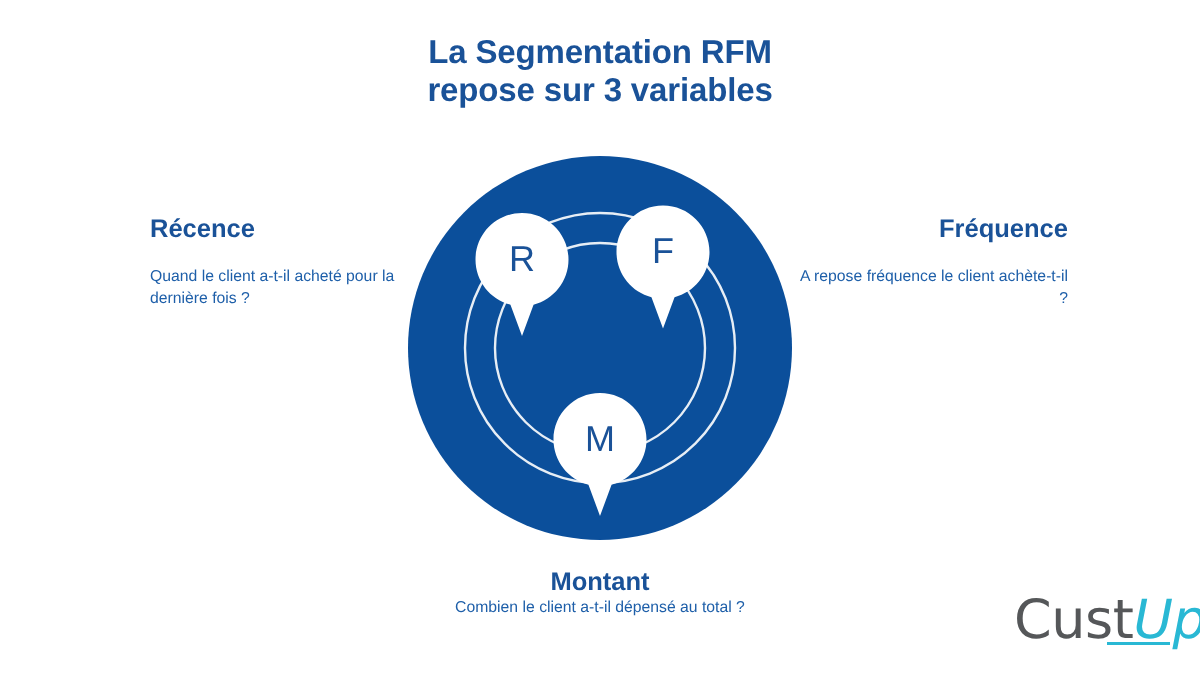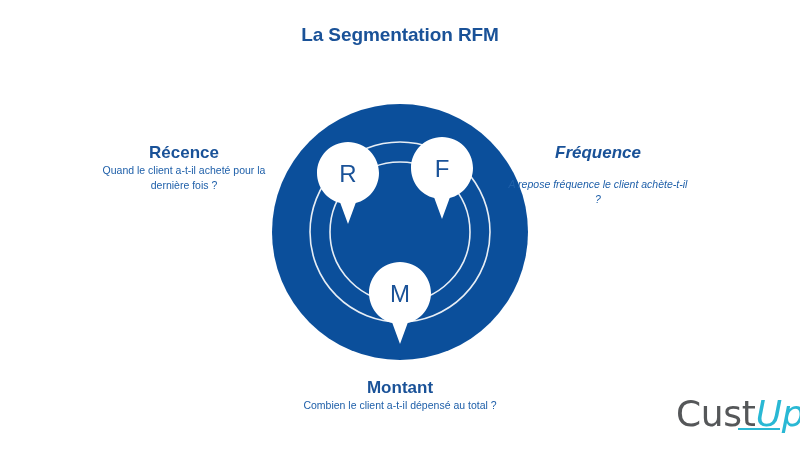--- a/index.html
+++ b/index.html
@@ -16,21 +16,21 @@
     font-family: "Liberation Sans", sans-serif;
   }
 
   
   #title {
     position: absolute;
     left: 0;
     top: 22px;
     width: 800px;
     text-align: center;
-    font-size: 19px;
+    font-size: 22px;
     font-weight: bold;
     line-height: 25px;
     color: #1a5298;
     letter-spacing: -0.1px;
   }
   #title .line { display: block; }
 
   
   #diagram {
     position: absolute;
@@ -53,30 +53,29 @@
     font-size: 10.5px;
     font-weight: normal;
     color: #1e5fa9;
     line-height: 15px;
   }
 
   #block-recence {
     left: 100px;
     top: 142px;
     width: 168px;
-    text-align: center;
+    text-align: left;
   }
-  #block-recence .desc { }
+  #block-recence .desc { margin-top: 14px; }
 
   #block-frequence {
-    left: 508px;
+    left: 532px;
     top: 142px;
     width: 180px;
-    text-align: center;
-    font-style: italic;
+    text-align: right;
   }
   #block-frequence .desc { margin-top: 14px; }
 
   #block-montant {
     left: 300px;
     top: 377px;
     width: 200px;
     text-align: center;
   }
   #block-montant .desc { }
@@ -108,20 +107,21 @@
     background: #29b8d4;
   }
 </style>
 </head>
 <body>
 
 <div id="slide">
 
   <div id="title">
     <span class="line">La Segmentation RFM</span>
+    <span class="line">repose sur 3 variables</span>
   </div>
 
   <div id="diagram">
     <svg width="256" height="256" viewBox="0 0 256 256" xmlns="http://www.w3.org/2000/svg">
 
       <circle cx="128" cy="128" r="128" fill="#0b4f9b"></circle>
 
       <circle cx="128" cy="128" r="90" fill="none" stroke="#ffffff" stroke-width="1.6" opacity="0.9"></circle>
       <circle cx="128" cy="128" r="70" fill="none" stroke="#ffffff" stroke-width="1.6" opacity="0.9"></circle>
 

